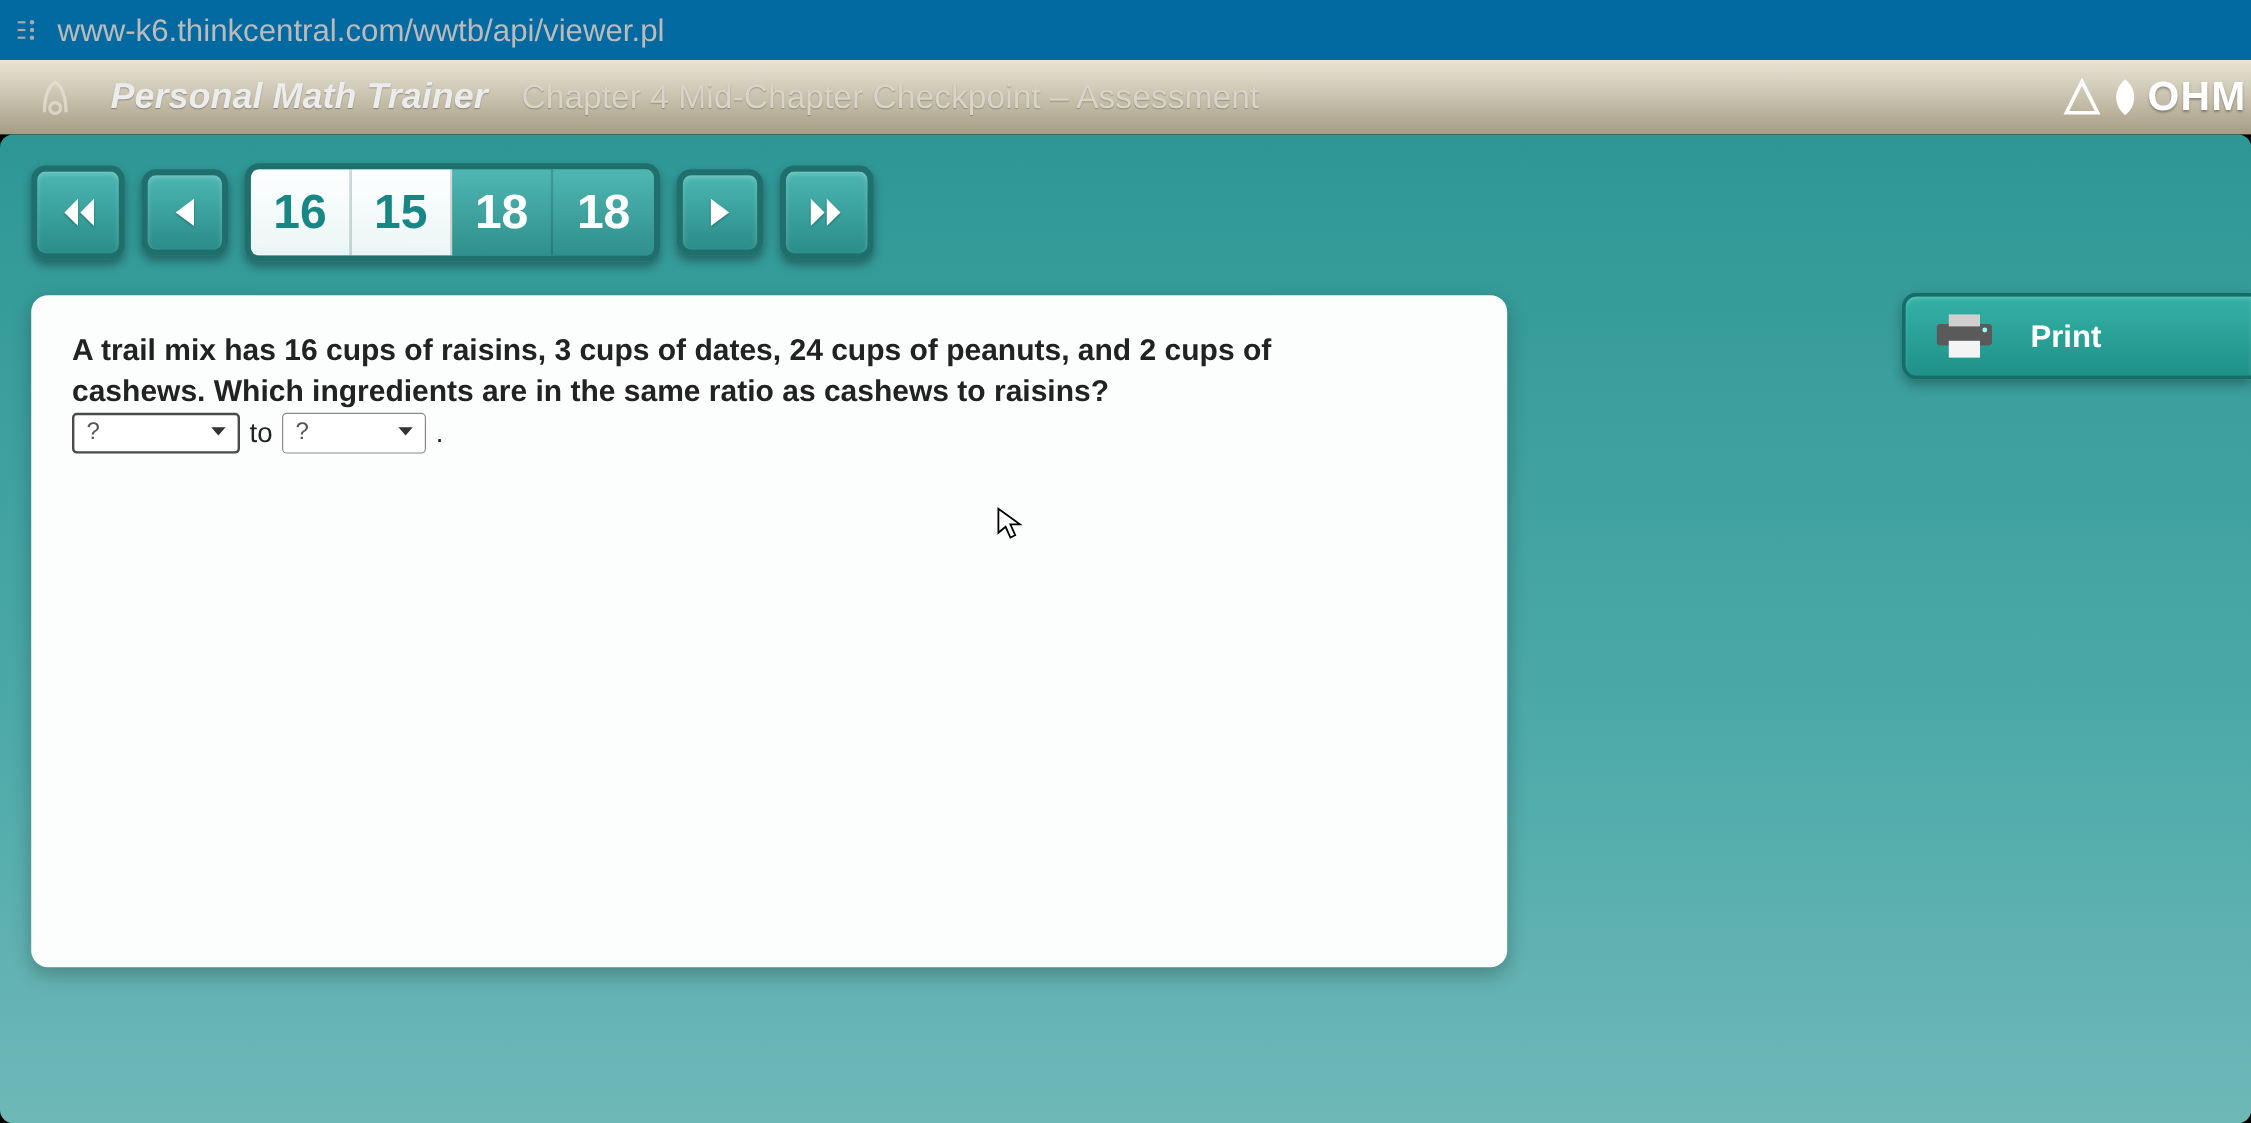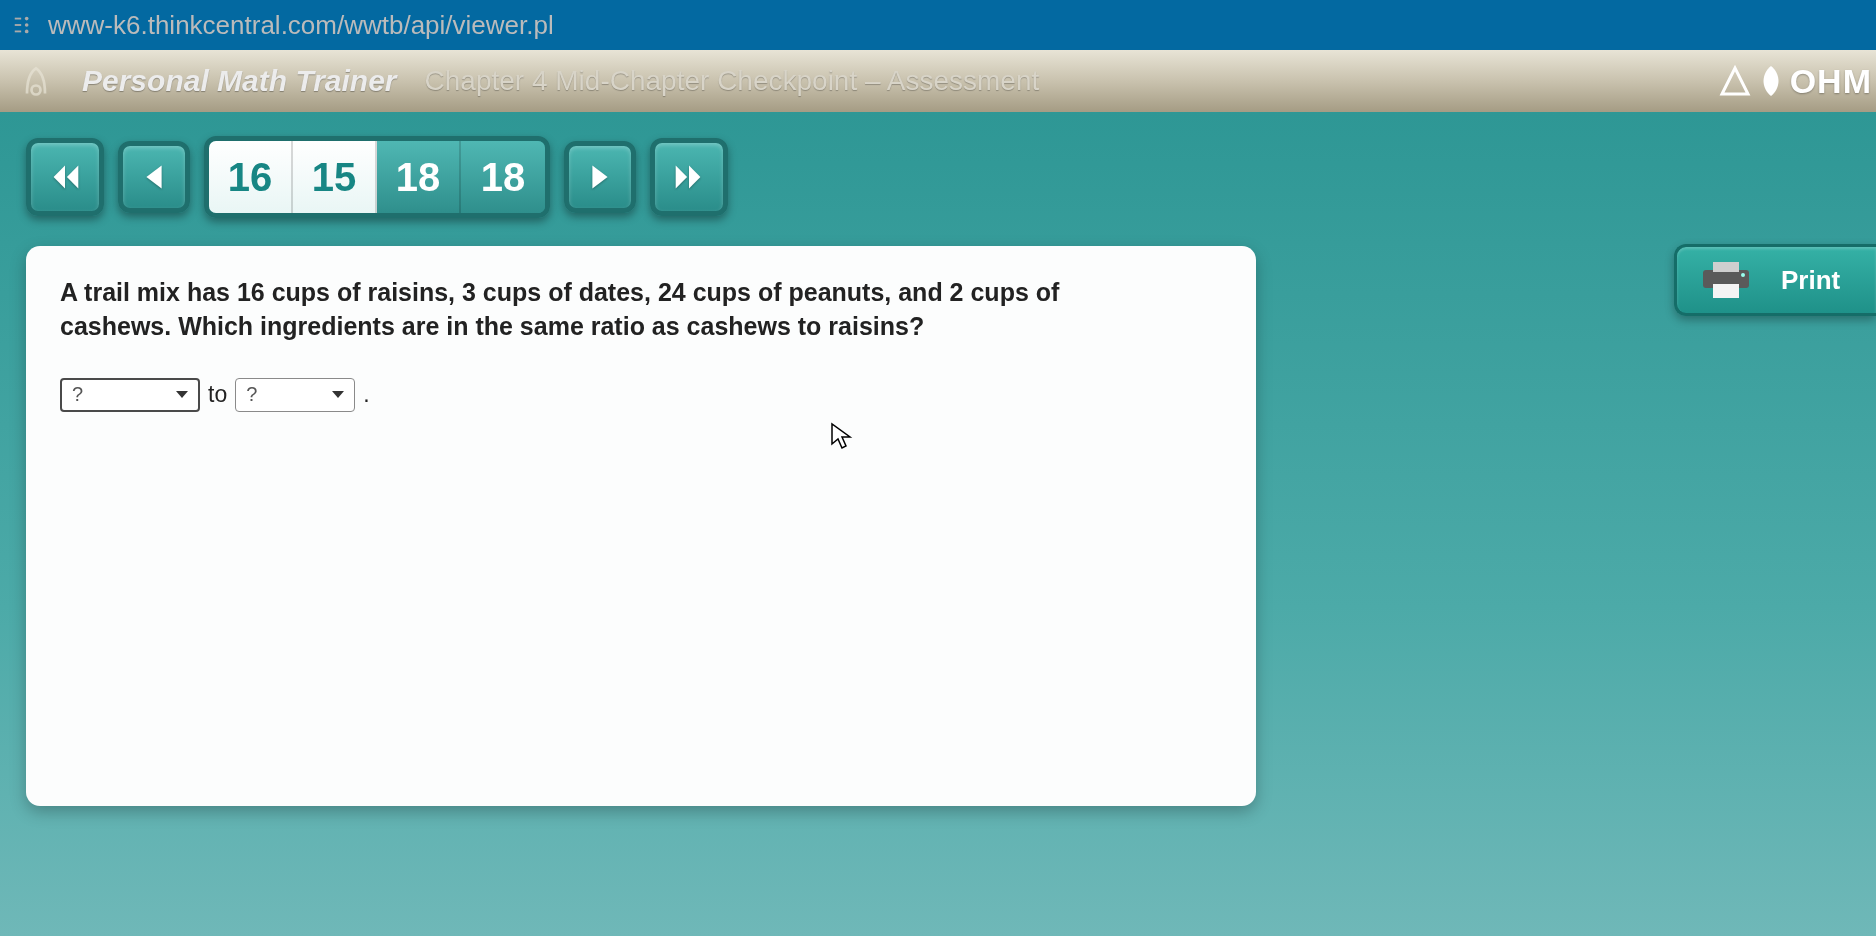--- a/index.html
+++ b/index.html
@@ -19,21 +19,21 @@
     width: 22px; height: 22px; margin-right: 14px;
     display: inline-flex; align-items: center; justify-content: center;
     color: #888; font-size: 18px;
   }
 
   .title-bar {
     height: 62px;
     background: linear-gradient(to bottom, #e8e4d6 0%, #c9c2ae 50%, #a59c84 100%);
     display: flex;
     align-items: center;
-    padding: 0 18px;
+    padding: 0 28px;
     gap: 28px;
     color: #fff;
     position: relative;
   }
   .title-bar .app-icon {
     width: 36px; height: 36px;
     opacity: 0.7;
   }
   .title-bar .app-name {
     font-size: 30px;
@@ -58,20 +58,21 @@
     display: flex;
     align-items: center;
     gap: 4px;
   }
 
   .workspace {
     background: linear-gradient(to bottom, #2e9795 0%, #4caaa8 60%, #6fb8b8 100%);
     height: calc(936px - 50px - 62px);
     padding: 24px 0 0 26px;
     position: relative;
+    border-radius: 11px;
   }
 
   .nav-row {
     display: flex;
     align-items: center;
     gap: 14px;
     margin-bottom: 28px;
   }
   .nav-btn {
     width: 78px; height: 78px;
@@ -115,21 +116,20 @@
     background: #fcfdfd;
     border-radius: 14px;
     padding: 30px 34px;
     box-shadow: 0 6px 16px rgba(0,0,0,0.25);
     color: #222;
   }
   .question-text {
     font-size: 25px;
     font-weight: 700;
     line-height: 1.35;
-    margin-bottom: 34px;
     max-width: 1060px;
   }
   .answer-line {
     font-size: 23px;
     display: flex;
     align-items: center;
     gap: 8px;
     flex-wrap: wrap;
   }
   .dropdown {
@@ -146,21 +146,21 @@
     font-size: 20px;
     color: #555;
   }
   .dropdown .chev { margin-left: 18px; }
   .dropdown.plain { border: 1px solid #8a8a8a; min-width: 120px; }
 
   .print-btn {
     position: absolute;
     right: 0;
     top: 132px;
-    width: 202px; height: 72px;
+    width: 291px; height: 72px;
     background: linear-gradient(to bottom,#35b1a6,#1f9189);
     border: 3px solid #156d68;
     border-right: none;
     border-radius: 12px 0 0 12px;
     display: flex; align-items: center; justify-content: flex-start;
     gap: 28px;
     padding-left: 22px;
     color: #fff;
     font-size: 26px;
     font-weight: 600;

